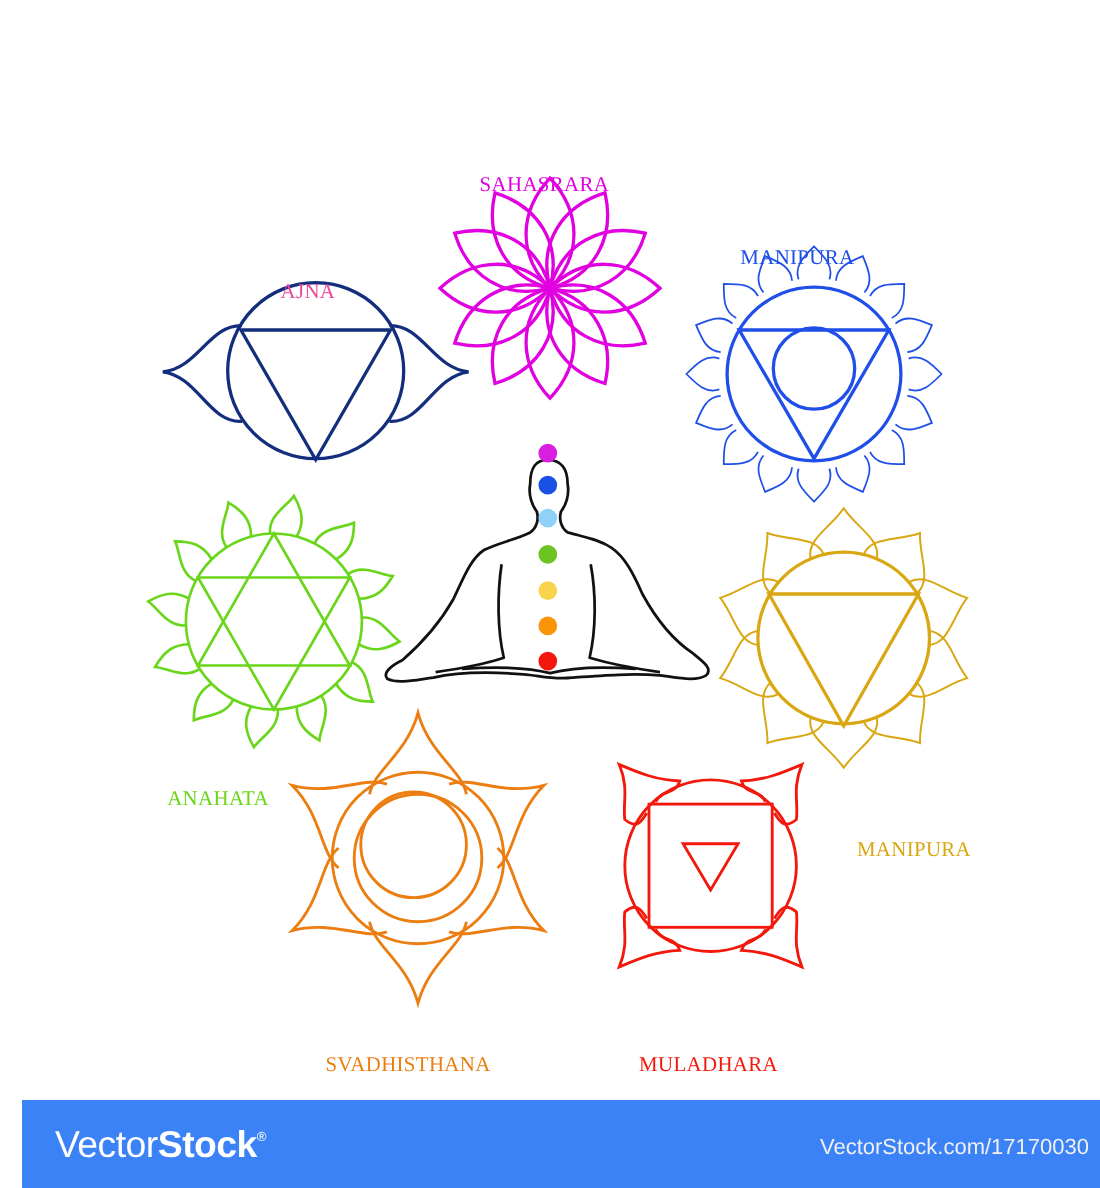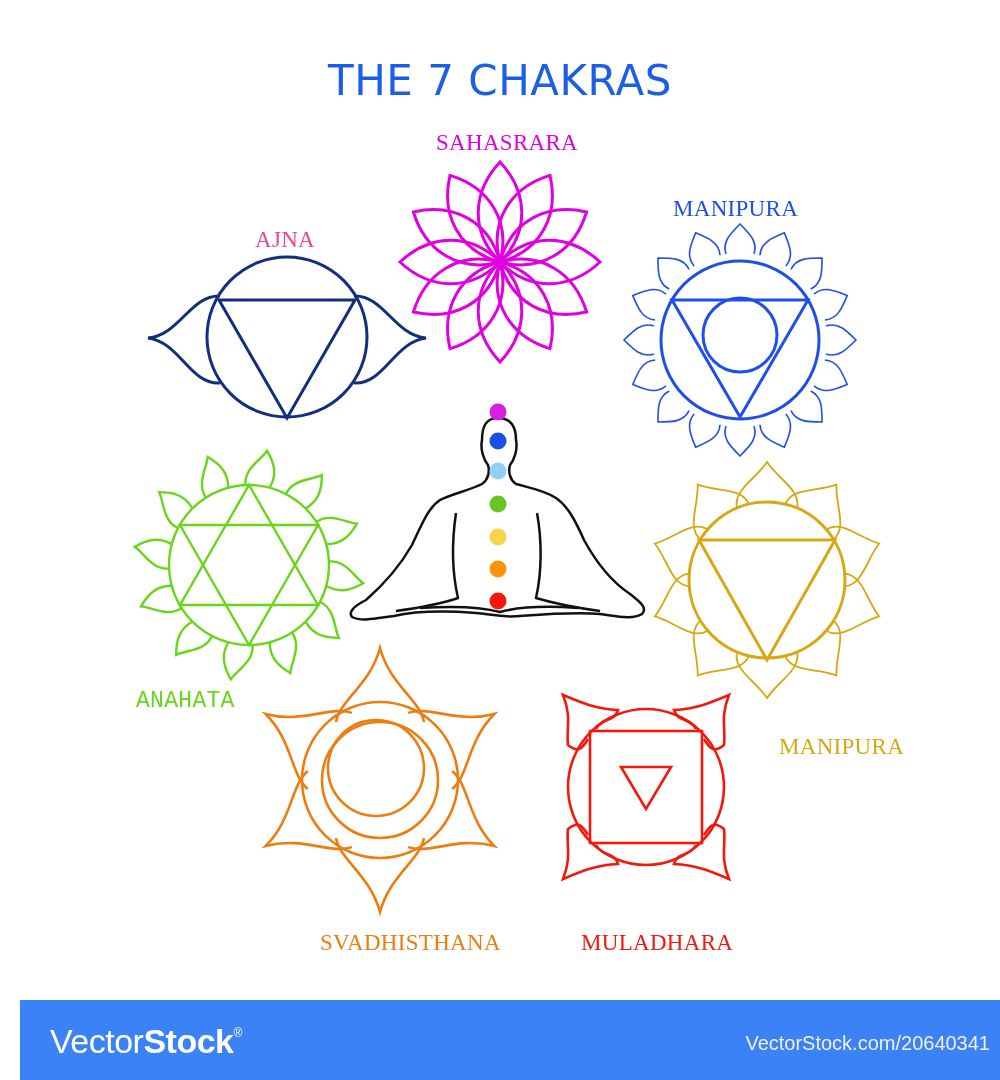--- a/index.html
+++ b/index.html
@@ -1,33 +1,32 @@
 <!DOCTYPE html>
 <html><head>
 <meta charset="utf-8">
 <style>
   html, body { margin:0; padding:0; }
   body { width:1000px; height:1080px; background:#ffffff; position:relative; overflow:hidden; font-family:"Liberation Sans", sans-serif; }
   .canvas { position:absolute; left:0; top:0; width:1000px; height:1000px; background:#ffffff; }
   .title { position:absolute; left:0; width:1000px; top:56px; text-align:center; font-family:"DejaVu Sans", sans-serif; font-size:42px; color:#1a5fe6; letter-spacing:0.5px; }
-  .label { position:absolute; font-family:"Liberation Serif", serif; font-size:23px; white-space:nowrap; letter-spacing:0.3px; }
+  .label { position:absolute; font-family:"Liberation Serif", serif; font-size:19px; white-space:nowrap; letter-spacing:0.3px;margin-top:28px; }
   svg.art { position:absolute; left:0; top:0; }
   .footer { position:absolute; left:0; top:1000px; width:1000px; height:98px; background:#3b82f6; color:#ffffff;margin-left:20px; }
   .brand { position:absolute; left:30px; top:22px; font-family:"Liberation Sans", sans-serif; font-size:34px; }
   .brand .light { font-weight:300; letter-spacing:-0.5px; }
   .brand .bold { font-weight:bold; letter-spacing:-0.5px; }
   .brand sup { font-size:12px; vertical-align:top; position:relative; top:4px; }
   .fid { position:absolute; right:30px; top:32px; font-size:20px; color:#f0f0f0; }
 </style>
 </head>
 <body>
 
 <div class="canvas">
 
-  <div class="title">THE 7 CHAKRAS</div>
 
   <svg class="art" width="1000" height="1000" viewBox="0 0 1000 1000">
     <defs>
       <path id="lotus-petal" d="M0,0 C-10,-18 -16,-34 0,-52 C16,-34 10,-18 0,0 Z"></path>
     </defs>
 
     <g transform="translate(500,262)" stroke="#e000e0" stroke-width="3" fill="none">
       <g id="sah-petals">
         <path d="M0,0 C-30,-30 -28,-70 0,-100 C28,-70 30,-30 0,0 Z" transform="rotate(0)"></path>
         <path d="M0,0 C-30,-30 -28,-70 0,-100 C28,-70 30,-30 0,0 Z" transform="rotate(30)"></path>
@@ -158,24 +157,24 @@
       <path d="M-50,-58 C-44,-70 -32,-64 -28,-77 C-50,-78 -64,-84 -83,-92 C-74,-70 -80,-58 -78,-42 C-68,-34 -64,-38 -58,-48"></path>
       <path d="M50,-58 C44,-70 32,-64 28,-77 C50,-78 64,-84 83,-92 C74,-70 80,-58 78,-42 C68,-34 64,-38 58,-48"></path>
       <path d="M-50,58 C-44,70 -32,64 -28,77 C-50,78 -64,84 -83,92 C-74,70 -80,58 -78,42 C-68,34 -64,38 -58,48"></path>
       <path d="M50,58 C44,70 32,64 28,77 C50,78 64,84 83,92 C74,70 80,58 78,42 C68,34 64,38 58,48"></path>
     </g>
   </svg>
 
   <div class="label" style="left:436px; top:130px; color:#e000e0;">SAHASRARA</div>
   <div class="label" style="left:255px; top:227px; color:#ec4899;">AJNA</div>
   <div class="label" style="left:673px; top:196px; color:#1f4fe8;">MANIPURA</div>
-  <div class="label" style="left:136px; top:688px; color:#6ad61b;font-family:Liberation Mono, monospace;">ANAHATA</div>
+  <div class="label" style="left:152px; top:688px; color:#6ad61b;">ANAHATA</div>
   <div class="label" style="left:779px; top:734px; color:#d9a712;">MANIPURA</div>
-  <div class="label" style="left:320px; top:930px; color:#ec7d10;">SVADHISTHANA</div>
+  <div class="label" style="left:296px; top:930px; color:#ec7d10;">SVADHISTHANA</div>
   <div class="label" style="left:581px; top:930px; color:#f2180c;">MULADHARA</div>
 </div>
 
 <div class="footer">
   <div class="brand">
     <span class="light">Vector</span><span class="bold">Stock</span><sup>®</sup>
   </div>
-  <div class="fid">VectorStock.com/20640341</div>
+  <div class="fid">VectorStock.com/17170030</div>
 </div>
 
 </body></html>

